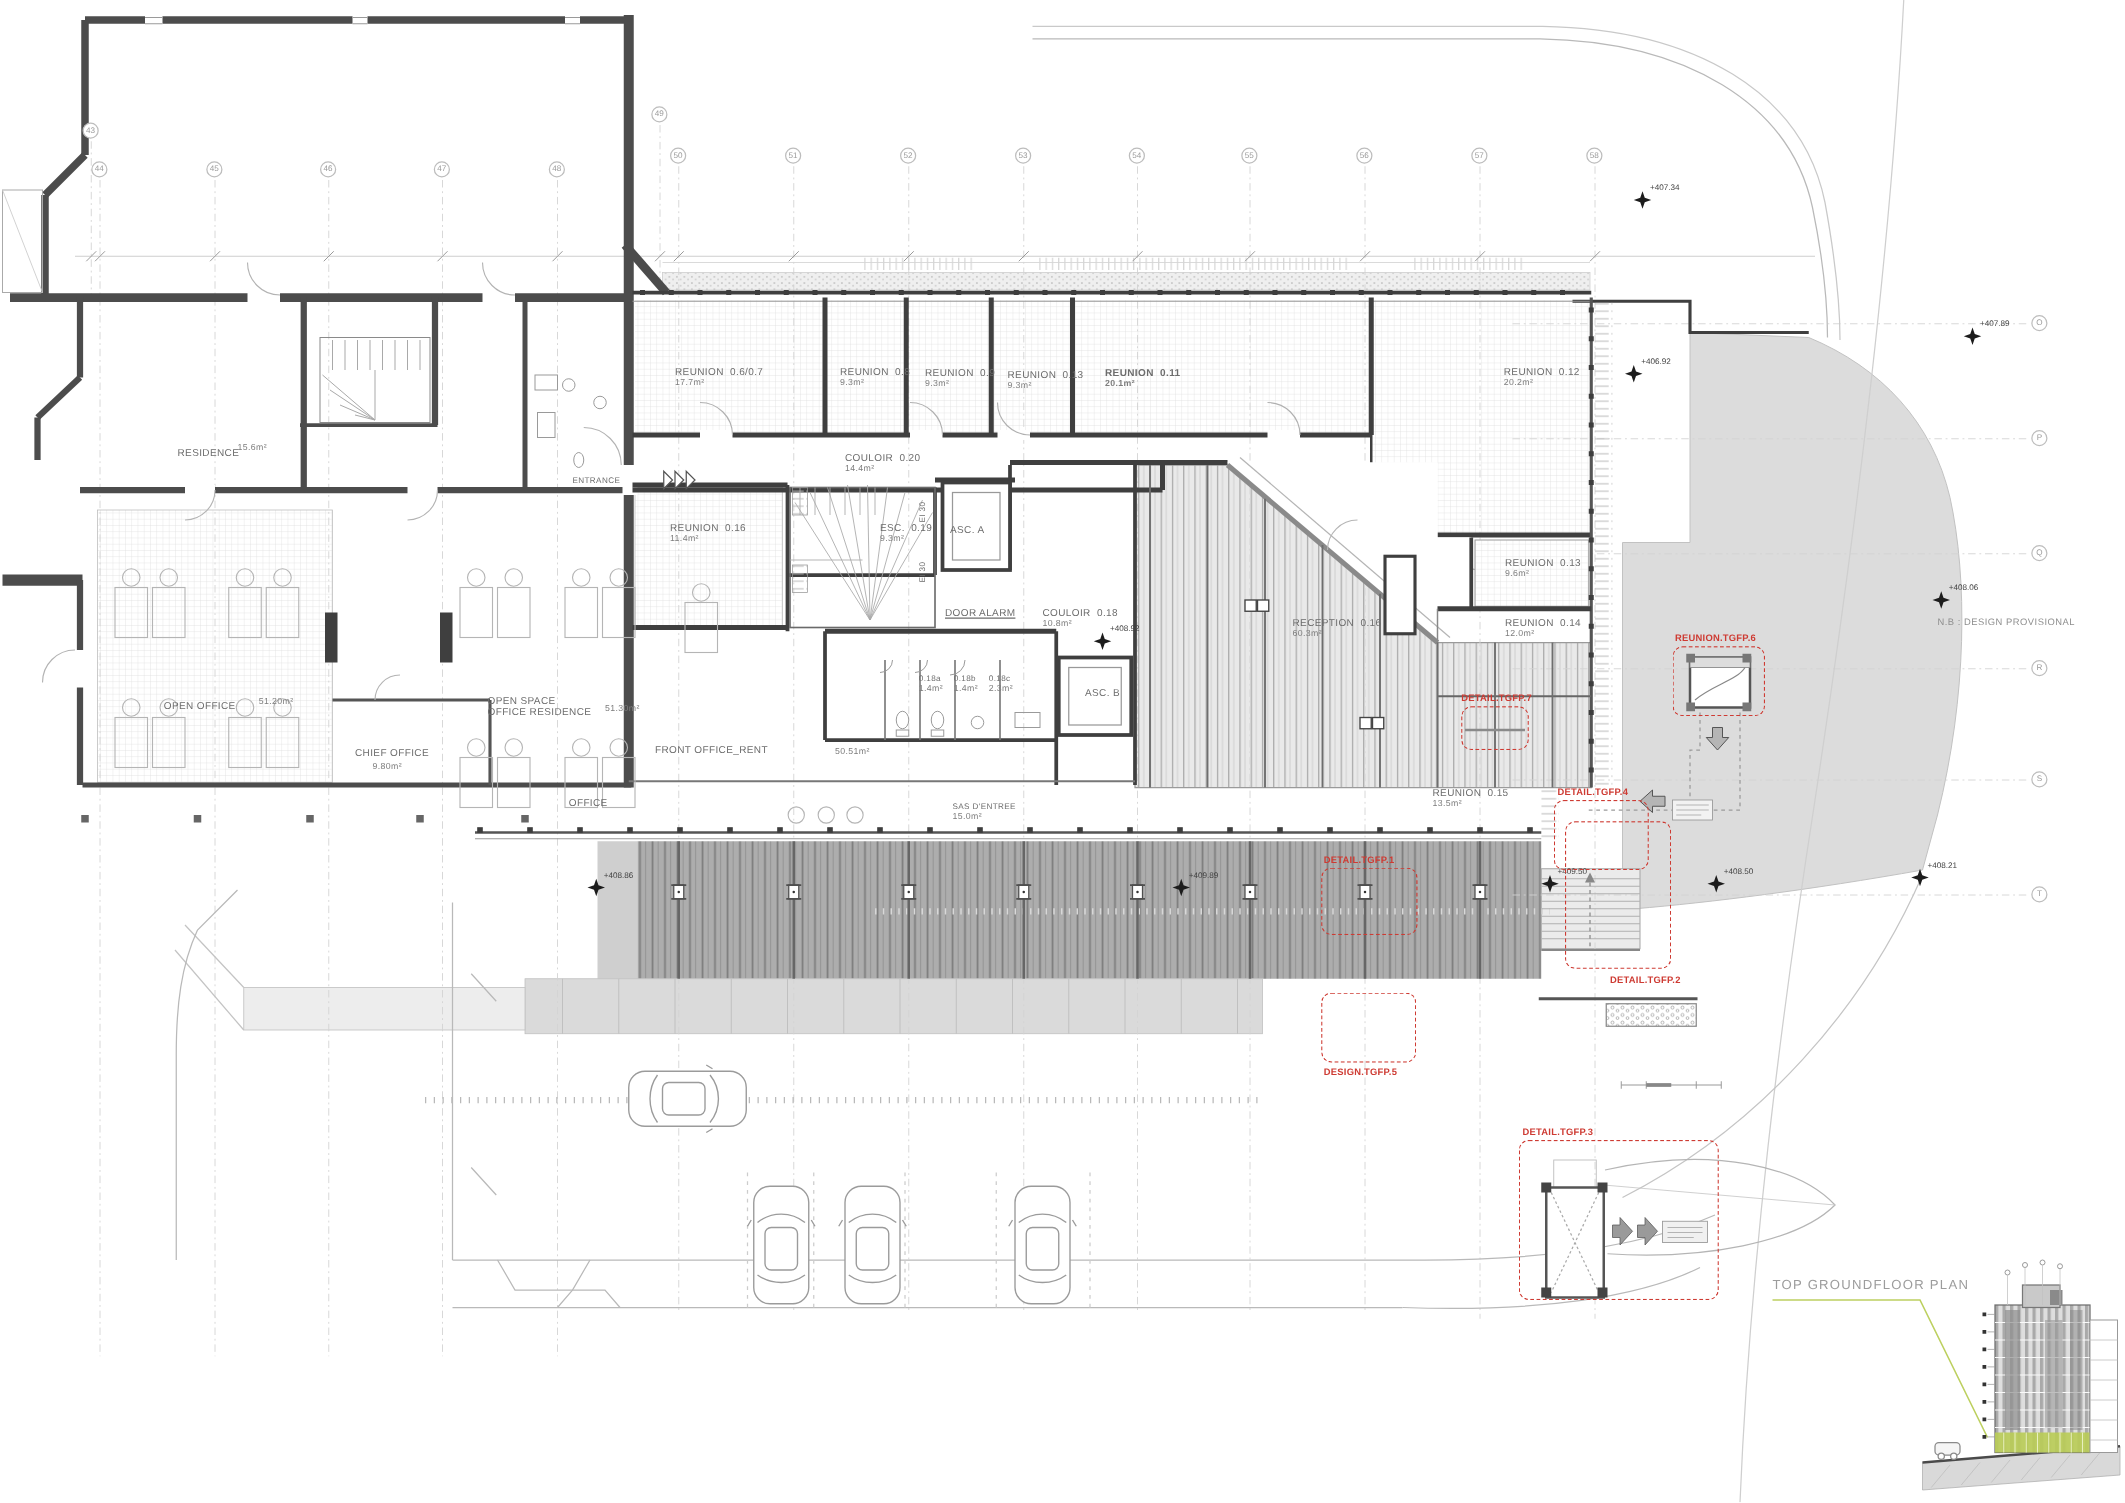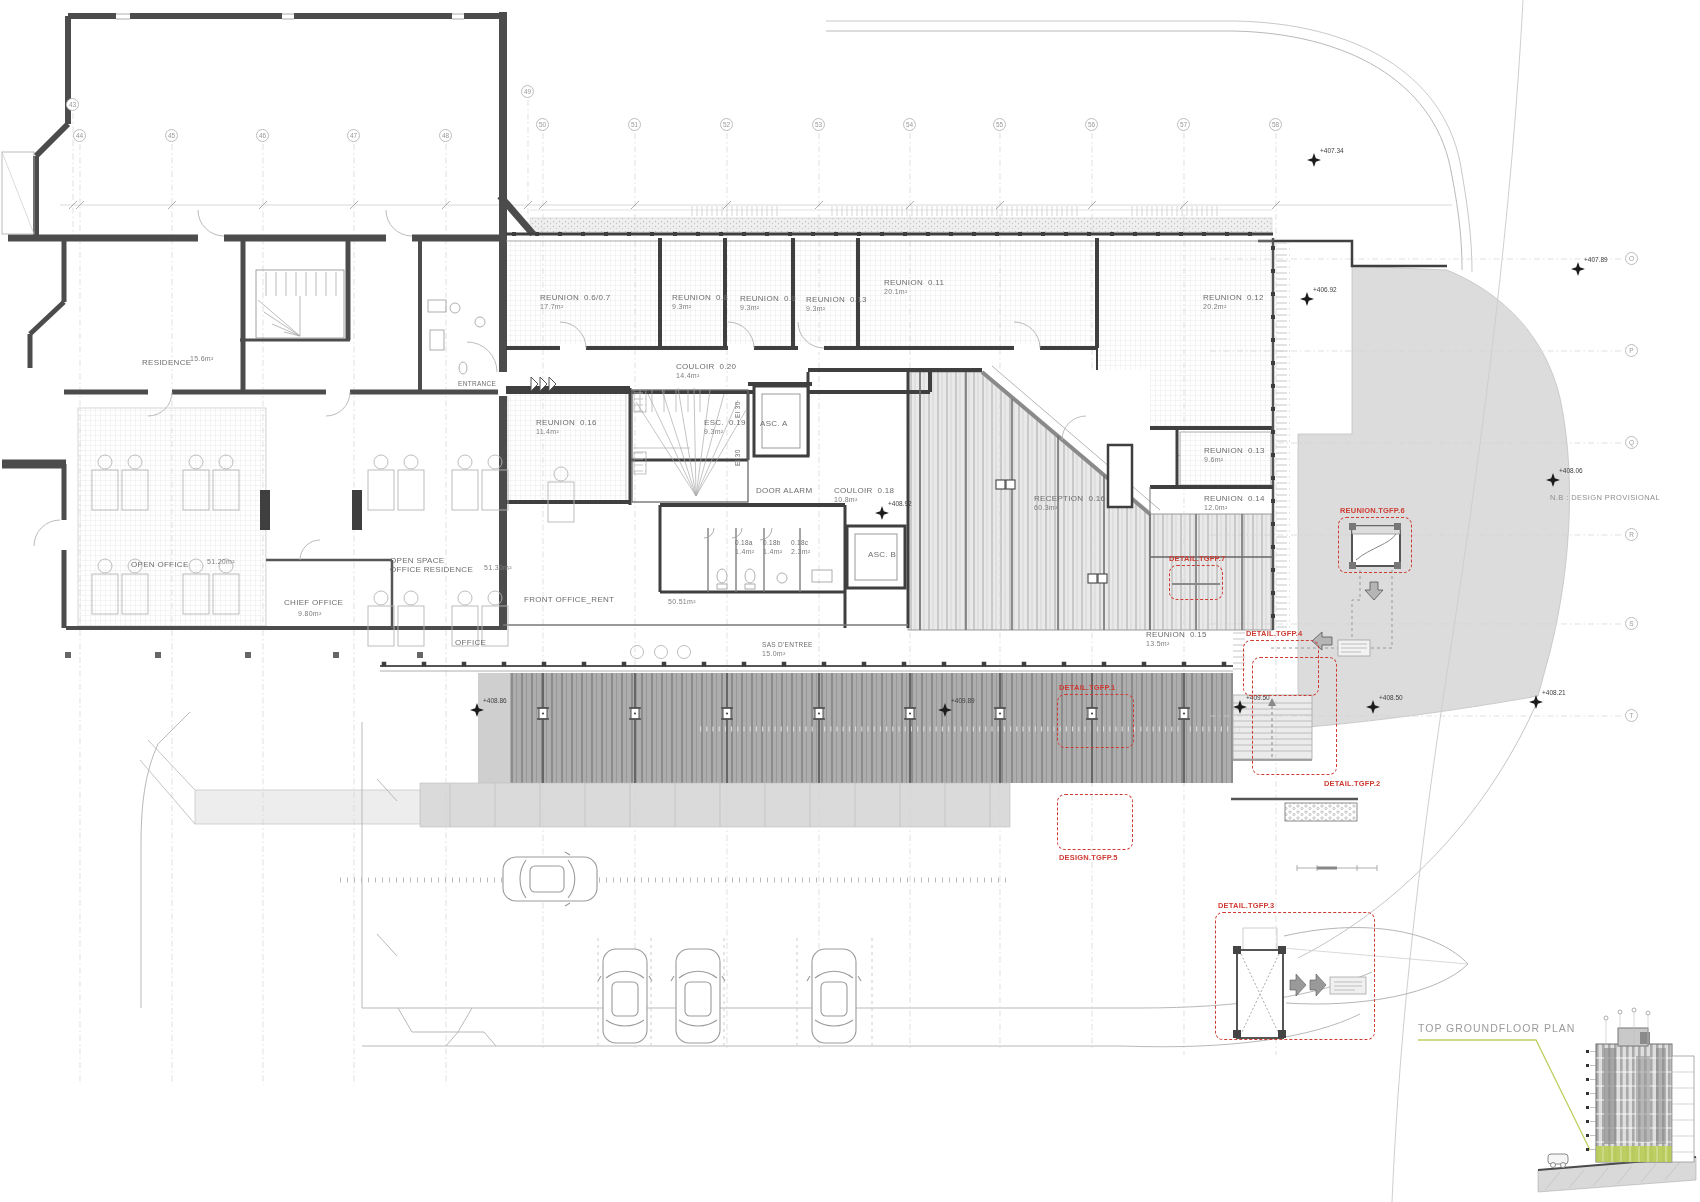--- a/index.html
+++ b/index.html
@@ -683,29 +683,29 @@
       <div class="gb" style="left: 1625px; top: 436px;">Q</div>
       <div class="gb" style="left: 1625px; top: 528px;">R</div>
       <div class="gb" style="left: 1625px; top: 617px;">S</div>
       <div class="gb" style="left: 1625px; top: 709px;">T</div>
       <div class="rm" style="left: 142px; top: 358px;"><span class="nm">RESIDENCE</span><span class="ar" style="left: 48px; top: -4px;">15.6m²</span></div>
       <div class="rm" style="left: 458px; top: 379px;"><span class="nm sm">ENTRANCE</span></div>
       <div class="rm" style="left: 540px; top: 293px;"><span class="nm">REUNION  0.6/0.7</span><span class="ar" style="left: 0px; top: 9px;">17.7m²</span></div>
       <div class="rm" style="left: 672px; top: 293px;"><span class="nm">REUNION  0.8</span><span class="ar" style="left: 0px; top: 9px;">9.3m²</span></div>
       <div class="rm" style="left: 740px; top: 294px;"><span class="nm">REUNION  0.9</span><span class="ar" style="left: 0px; top: 9px;">9.3m²</span></div>
       <div class="rm" style="left: 806px; top: 295px;"><span class="nm">REUNION  0.13</span><span class="ar" style="left: 0px; top: 9px;">9.3m²</span></div>
-      <div class="rm" style="left: 884px; top: 278px;"><span class="nm">REUNION  0.11</span><span class="ar" style="left: 0px; top: 9px;">20.1m²</span></div>
+      <div class="rm" style="left: 884px; top: 294px; font-weight: bold;"><span class="nm">REUNION  0.11</span><span class="ar" style="left: 0px; top: 9px;">20.1m²</span></div>
       <div class="rm" style="left: 1203px; top: 293px;"><span class="nm">REUNION  0.12</span><span class="ar" style="left: 0px; top: 9px;">20.2m²</span></div>
       <div class="rm" style="left: 676px; top: 362px;"><span class="nm">COULOIR  0.20</span><span class="ar" style="left: 0px; top: 9px;">14.4m²</span></div>
       <div class="rm" style="left: 536px; top: 418px;"><span class="nm">REUNION  0.16</span><span class="ar" style="left: 0px; top: 9px;">11.4m²</span></div>
       <div class="rm" style="left: 704px; top: 418px;"><span class="nm">ESC.  0.19</span><span class="ar" style="left: 0px; top: 9px;">9.3m²</span></div>
       <div class="rm" style="left: 760px; top: 419px;"><span class="nm">ASC. A</span></div>
       <div class="rm" style="left: 733px; top: 418px; transform: rotate(-90deg); transform-origin: 0px 0px;"><span class="nm sm">EI 30</span></div>
       <div class="rm" style="left: 733px; top: 466px; transform: rotate(-90deg); transform-origin: 0px 0px;"><span class="nm sm">EI 30</span></div>
-      <div class="rm" style="left: 756px; top: 486px;"><span class="nm">DOOR ALARM</span></div>
+      <div class="rm" style="left: 756px; top: 486px; text-decoration: underline;"><span class="nm">DOOR ALARM</span></div>
       <div class="rm" style="left: 834px; top: 486px;"><span class="nm">COULOIR  0.18</span><span class="ar" style="left: 0px; top: 9px;">10.8m²</span></div>
       <div class="rm" style="left: 735px; top: 538px;"><span class="nm sm">0.18a</span><span class="ar" style="left: 0px; top: 9px;">1.4m²</span></div>
       <div class="rm" style="left: 763px; top: 538px;"><span class="nm sm">0.18b</span><span class="ar" style="left: 0px; top: 9px;">1.4m²</span></div>
       <div class="rm" style="left: 791px; top: 538px;"><span class="nm sm">0.18c</span><span class="ar" style="left: 0px; top: 9px;">2.3m²</span></div>
       <div class="rm" style="left: 868px; top: 550px;"><span class="nm">ASC. B</span></div>
       <div class="rm" style="left: 1034px; top: 494px;"><span class="nm">RECEPTION  0.16</span><span class="ar" style="left: 0px; top: 9px;">60.3m²</span></div>
       <div class="rm" style="left: 1204px; top: 446px;"><span class="nm">REUNION  0.13</span><span class="ar" style="left: 0px; top: 9px;">9.6m²</span></div>
       <div class="rm" style="left: 1204px; top: 494px;"><span class="nm">REUNION  0.14</span><span class="ar" style="left: 0px; top: 9px;">12.0m²</span></div>
       <div class="rm" style="left: 1146px; top: 630px;"><span class="nm">REUNION  0.15</span><span class="ar" style="left: 0px; top: 9px;">13.5m²</span></div>
       <div class="rm" style="left: 131px; top: 560px; text-align: right;"><span class="nm">OPEN OFFICE</span><span class="ar" style="left: 76px; top: -3px;">51.20m²</span></div>
@@ -721,21 +721,21 @@
       <div class="lvl" style="left: 1559px; top: 467px;">+408.06</div>
       <div class="lvl" style="left: 1542px; top: 689px;">+408.21</div>
       <div class="lvl" style="left: 1379px; top: 694px;">+408.50</div>
       <div class="lvl" style="left: 1246px; top: 694px;">+409.50</div>
       <div class="lvl" style="left: 951px; top: 697px;">+409.89</div>
       <div class="lvl" style="left: 483px; top: 697px;">+408.86</div>
       <div class="lvl" style="left: 888px; top: 500px;">+408.92</div>
       <div class="detb" style="left: 1057px; top: 694px; width: 77px; height: 54px;"></div>
       <div class="detl" style="left: 1059px; top: 683px;">DETAIL.TGFP.1</div>
       <div class="detb" style="left: 1252px; top: 657px; width: 85px; height: 118px;"></div>
-      <div class="detl" style="left: 1288px; top: 779px; margin-left: 36px;">DETAIL.TGFP.2</div>
+      <div class="detl" style="left: 1288px; top: 779px;">DETAIL.TGFP.2</div>
       <div class="detb" style="left: 1215px; top: 912px; width: 160px; height: 128px;"></div>
       <div class="detl" style="left: 1218px; top: 901px;">DETAIL.TGFP.3</div>
       <div class="detb" style="left: 1243px; top: 640px; width: 76px; height: 56px;"></div>
       <div class="detl" style="left: 1246px; top: 629px;">DETAIL.TGFP.4</div>
       <div class="detb" style="left: 1057px; top: 794px; width: 76px; height: 56px;"></div>
       <div class="detl" style="left: 1059px; top: 853px;">DESIGN.TGFP.5</div>
       <div class="detb" style="left: 1338px; top: 517px; width: 74px; height: 56px;"></div>
       <div class="detl" style="left: 1340px; top: 506px;">REUNION.TGFP.6</div>
       <div class="detb" style="left: 1169px; top: 565px; width: 54px; height: 35px;"></div>
       <div class="detl" style="left: 1169px; top: 554px;">DETAIL.TGFP.7</div>

